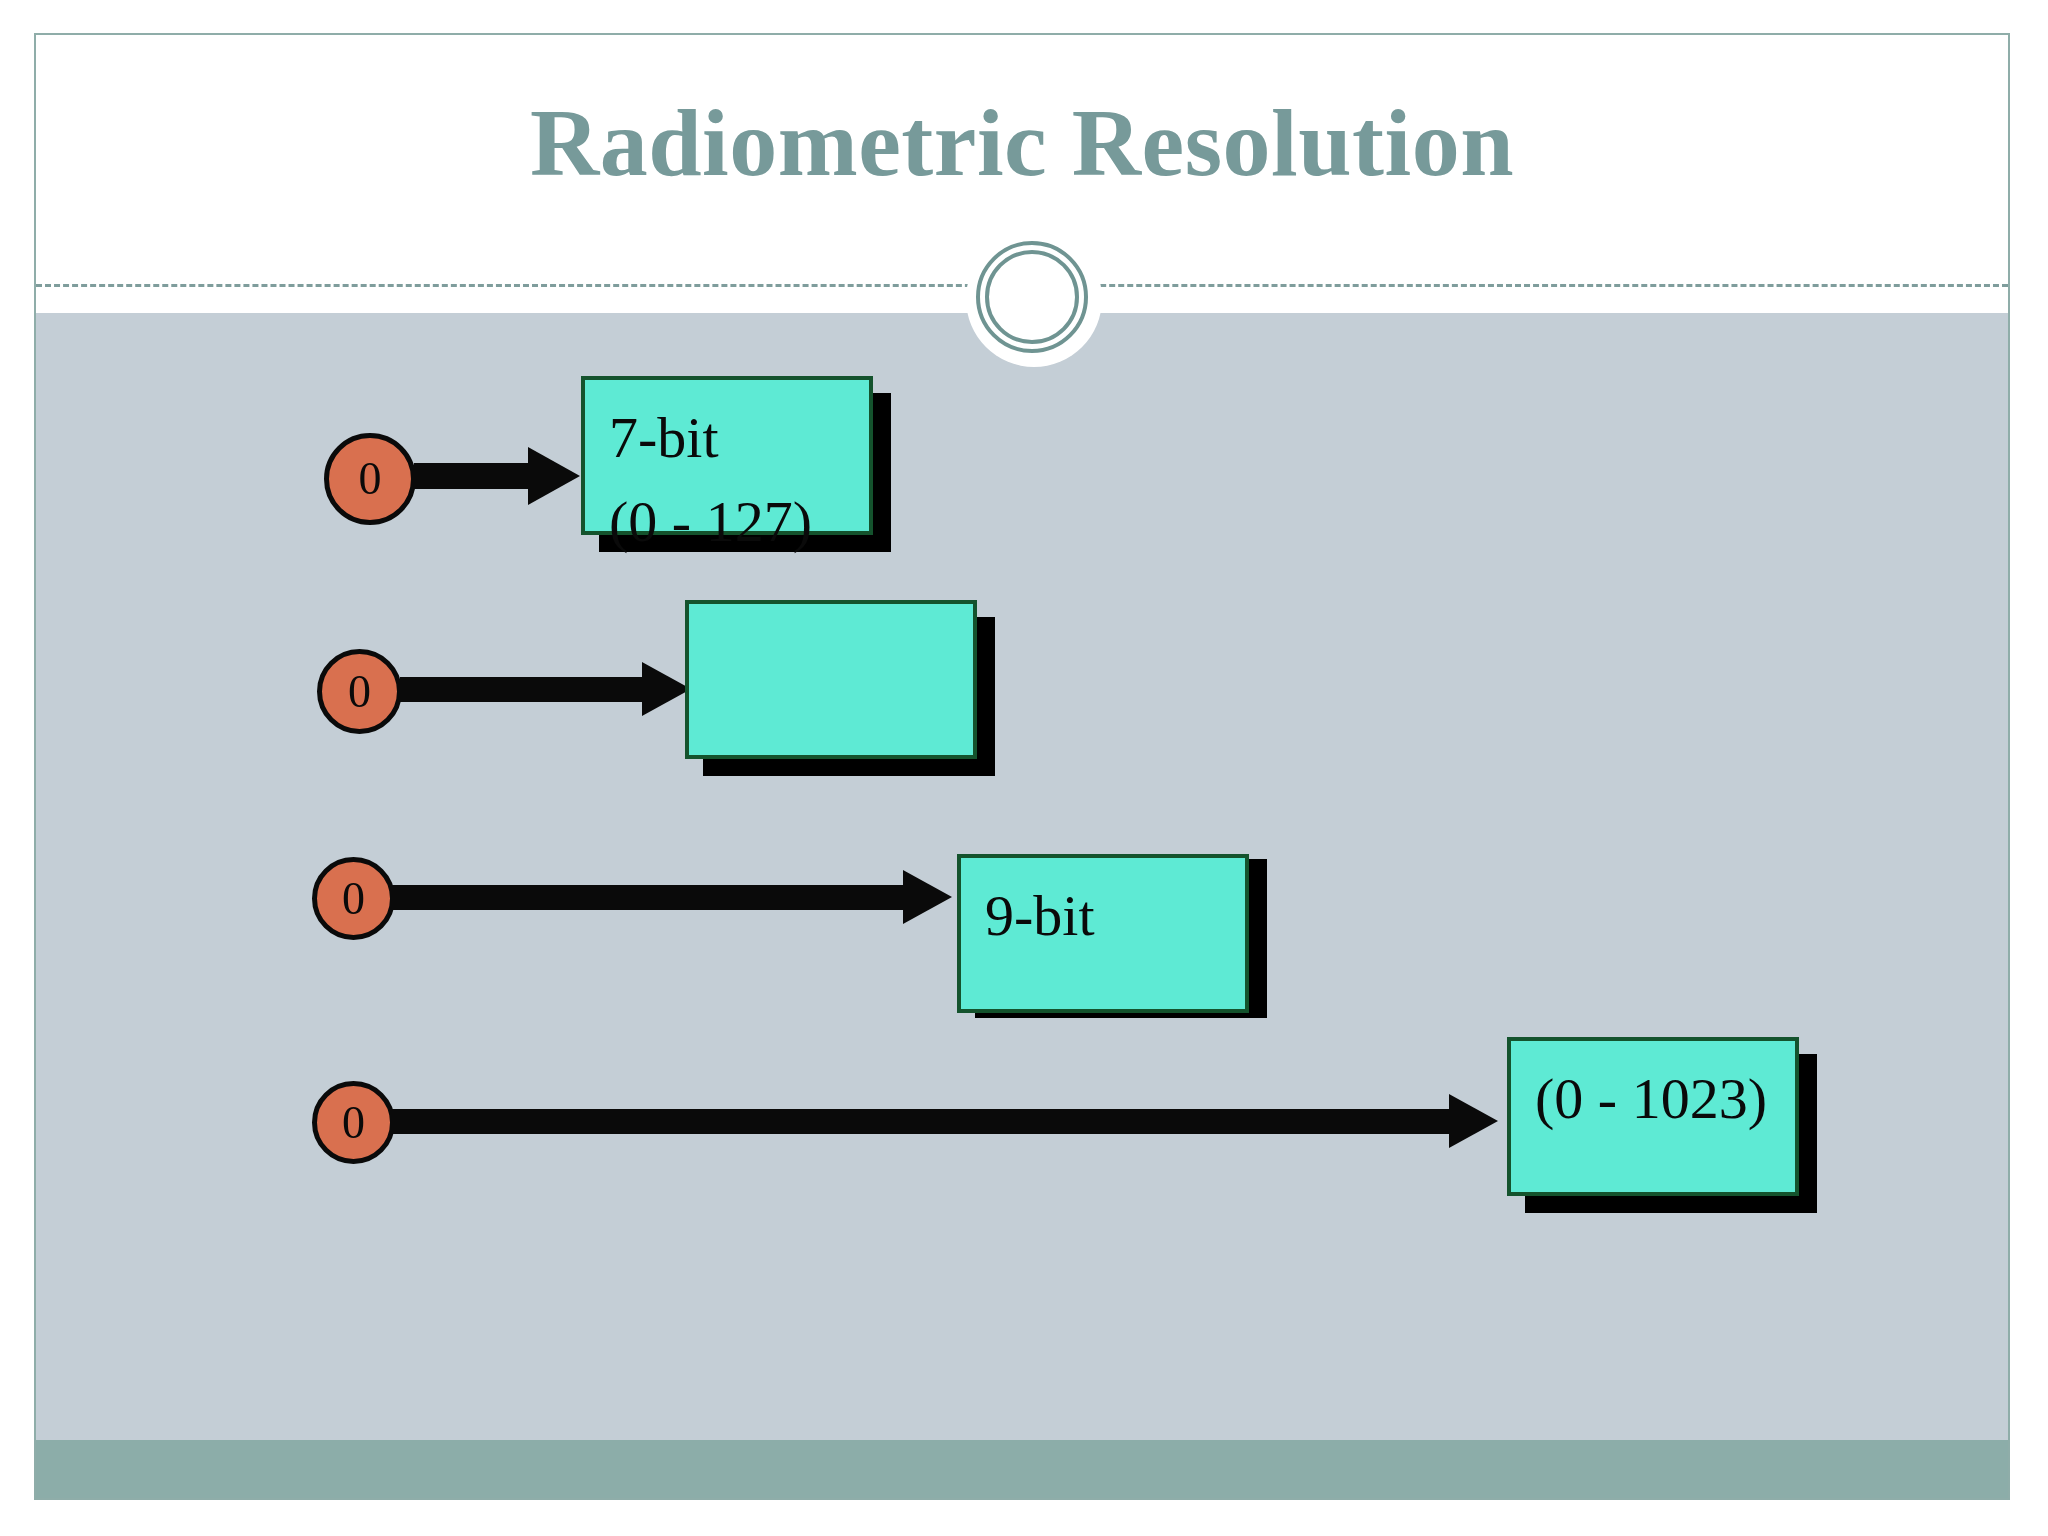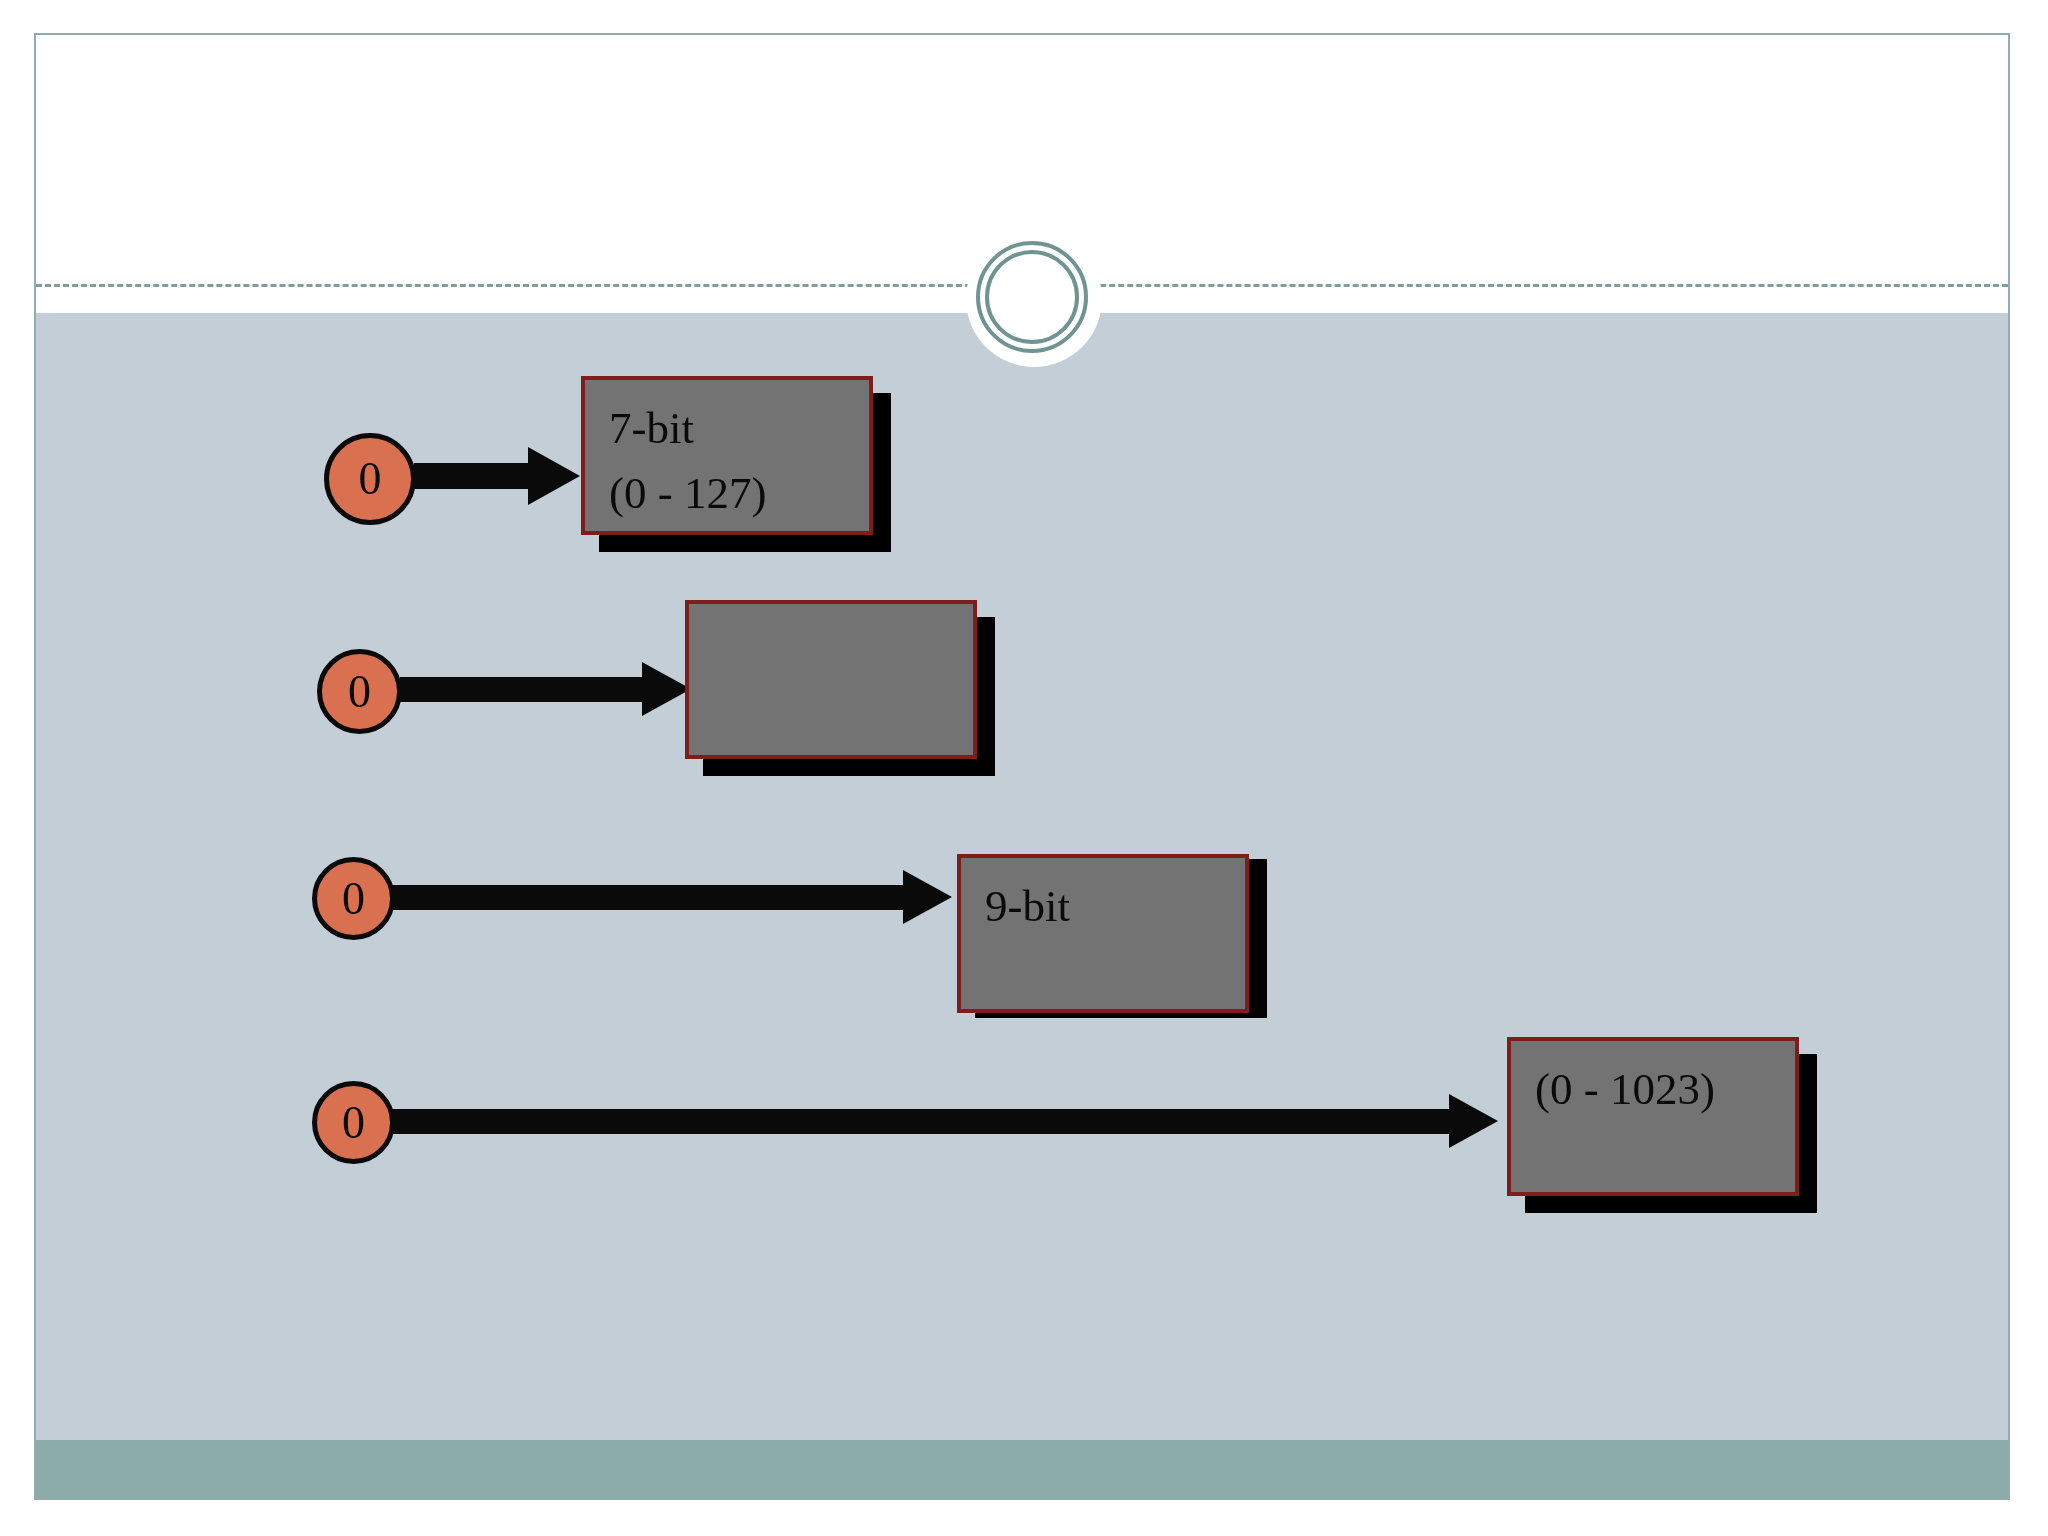--- a/index.html
+++ b/index.html
@@ -142,43 +142,46 @@
   }
   .arrow-head {
     position: absolute;
     width: 0; height: 0;
     border-style: solid;
     border-color: transparent transparent transparent #0a0a0a;
   }
 
   .bit-box {
     position: absolute;
-    background: #737373;
-    border: 4px solid #7f1d1d;
+    background: #5eead4;
+    border: 4px solid #14532d;
     box-sizing: border-box;
     padding: 16px 0 0 24px;
     font-family: "Liberation Serif", "DejaVu Serif", serif;
-    font-size: 45px;
+    font-size: 58px;
     line-height: 1.45;
     color: #0a0a0a;
     z-index: 2;
   }
   .box-shadow-block {
     position: absolute;
     background: #000000;
     z-index: 1;
   }
   .bit-box .bit-label,
   .bit-box .bit-range { display: block; white-space: nowrap; }
 </style>
 </head>
 <body>
 
 <div id="slide">
 
+  <div class="header-zone">
+    <div class="slide-title">Radiometric Resolution</div>
+  </div>
 
   <div class="dashed-rule"></div>
 
   <div class="body-zone"></div>
 
   <div class="footer-band"></div>
 
   <div class="ornament">
     <div class="disc"></div>
     <div class="ring-outer"></div>

